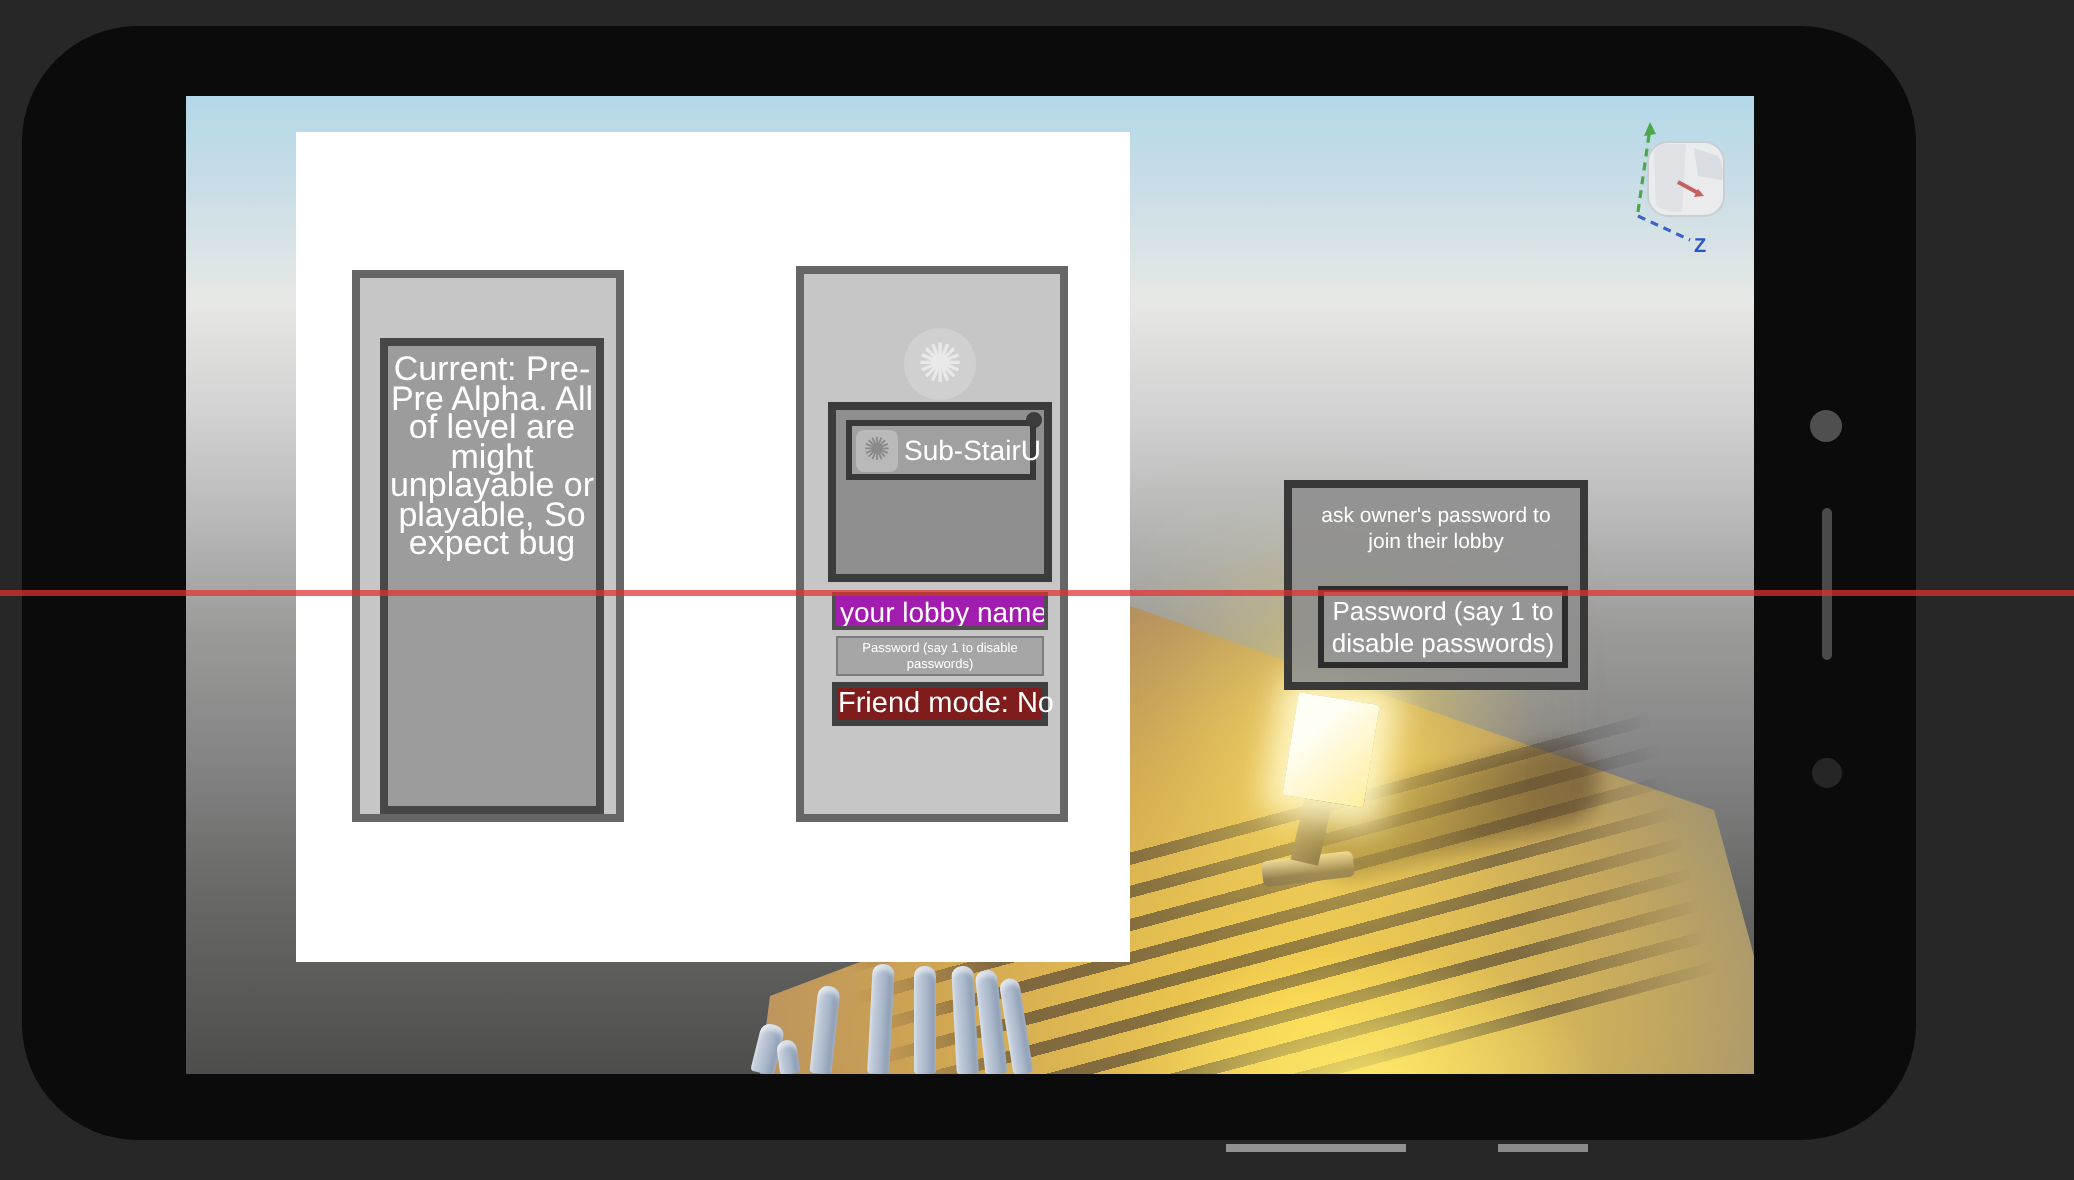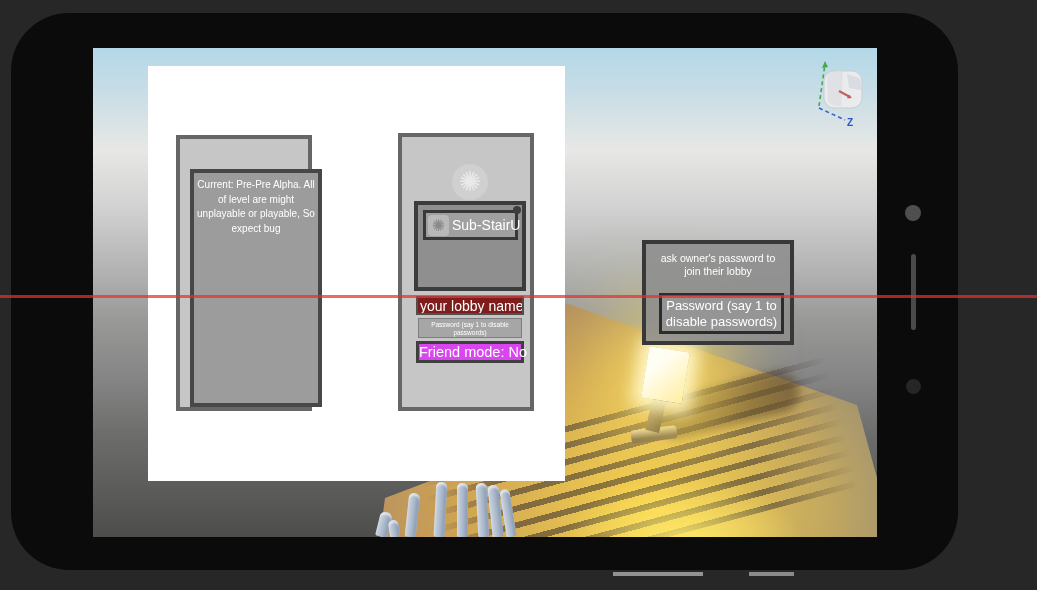--- a/index.html
+++ b/index.html
@@ -56,43 +56,43 @@
 
   
   .gizmo{position:absolute;left:710px;top:10px;width:72px;height:72px;}
 
   
   .white-panel{position:absolute;left:55px;top:18px;width:417px;height:415px;background:#ffffff;}
   .gray-panel{position:absolute;background:#c6c6c6;border:4px solid #666666;}
   .panel-title{color:#ffffff;text-align:center;font-size:21px;margin-top:4px;
     text-shadow:0 0 1px rgba(120,120,120,.4);}
   .updatelog{left:83px;top:87px;width:136px;height:276px;}
-  .updatelog-body{position:absolute;left:10px;top:30px;width:132px;height:238px;
-    background:#9c9c9c;border:4px solid #474747;color:#ffffff;font-size:10px;
+  .updatelog-body{position:absolute;left:10px;top:30px;width:112px;height:238px;
+    background:#9c9c9c;border:4px solid #474747;color:#ffffff;font-size:17px;
     line-height:14.5px;text-align:center;padding-top:5px;}
   .spawn{left:305px;top:85px;width:136px;height:278px;}
   .spawn-place-icon{position:absolute;left:50px;top:27px;width:36px;height:36px;border-radius:50%;
     background:#d0d0d0;color:#e9e9e9;display:flex;align-items:center;justify-content:center;
     font-size:27px;}
   .lobby-list{position:absolute;left:12px;top:64px;width:112px;height:90px;
     background:#8f8f8f;border:4px solid #3c3c3c;}
   .lobby-row{position:absolute;left:5px;top:5px;width:95px;height:30px;
     background:#a0a0a0;border:3px solid #383838;display:flex;align-items:center;}
   .lobby-row-icon{width:21px;height:21px;border-radius:4px;background:#b9b9b9;color:#8a8a8a;
     margin-left:2px;display:flex;align-items:center;justify-content:center;font-size:16px;flex:none;}
   .lobby-row-name{color:#ffffff;font-size:14px;margin-left:3px;white-space:nowrap;}
   .list-dot{position:absolute;right:1px;top:1px;width:8px;height:8px;border-radius:50%;background:#3c3c3c;}
   .lobby-name-input{position:absolute;left:14px;top:159px;width:108px;height:19px;
-    background:#7f1d1d;border:2px solid #4f4f4f;color:#ffffff;font-size:14px;
+    background:#a21caf;border:2px solid #4f4f4f;color:#ffffff;font-size:14px;
     padding-left:2px;white-space:nowrap;overflow:hidden;}
   .password-small{position:absolute;left:16px;top:181px;width:104px;height:20px;
     background:#a6a6a6;border:1px solid #7d7d7d;color:#ffffff;font-size:6.5px;
     line-height:8px;text-align:center;padding-top:2px;}
   .friend-mode-btn{position:absolute;left:14px;top:204px;width:108px;height:22px;
-    background:#d946ef;border:3px solid #3f3f3f;color:#ffffff;font-size:14.5px;
+    background:#7f1d1d;border:3px solid #3f3f3f;color:#ffffff;font-size:14.5px;
     text-align:center;line-height:16px;white-space:nowrap;}
   .join-panel{position:absolute;left:505px;top:192px;width:152px;height:105px;
     background:rgba(141,141,141,.88);border:4px solid #383838;margin-left:44px;}
   .join-instruction{color:#ffffff;font-size:10.5px;line-height:12.5px;text-align:center;
     margin:8px 6px 0 6px;}
   .join-password-box{position:absolute;left:13px;top:49px;width:125px;height:41px;
     background:rgba(150,150,150,.95);border:3px solid #2c2c2c;color:#ffffff;
     font-size:13px;line-height:15.5px;text-align:center;padding-top:2px;}
 
   

